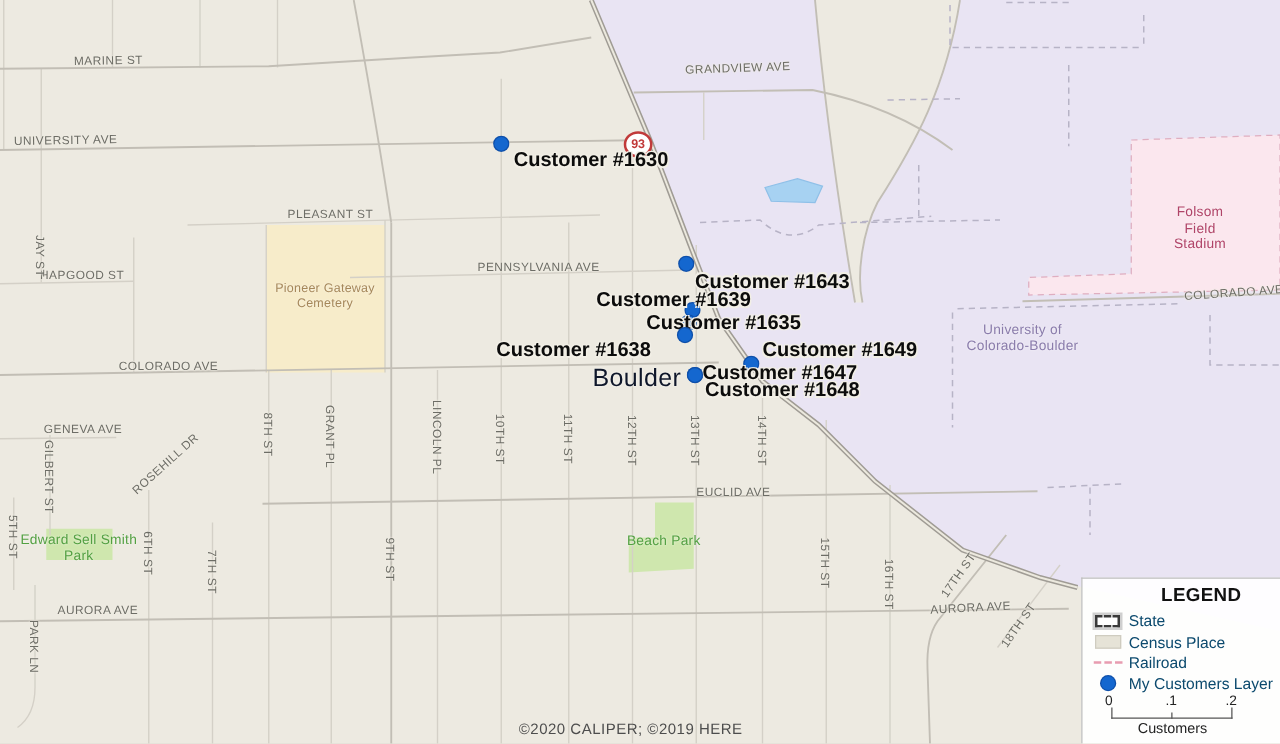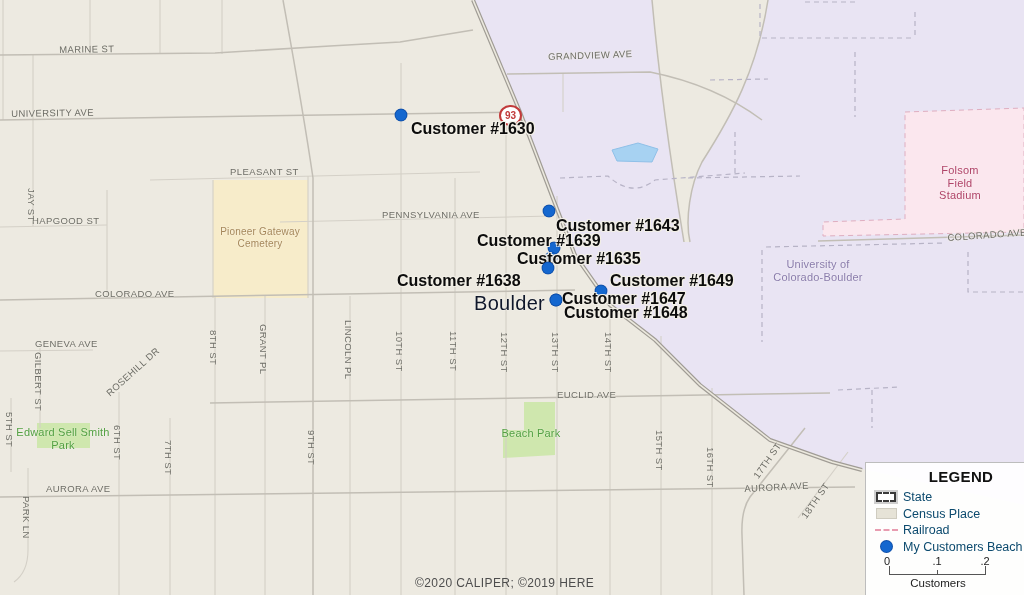--- a/index.html
+++ b/index.html
@@ -249,21 +249,21 @@
         <div class="legend-row">
           <span class="legend-sym">
             <span class="sym-railroad"></span>
           </span>
           <span class="legend-text">Railroad</span>
         </div>
         <div class="legend-row">
           <span class="legend-sym">
             <span class="sym-dot" style="background: rgb(20, 103, 207);"></span>
           </span>
-          <span class="legend-text">My Customers Beach</span>
+          <span class="legend-text">My Customers Layer</span>
         </div>
       </div>
     <div id="scale-ticks">
         <span class="scale-tick-label" style="left: 21px;">0</span>
         <span class="scale-tick-label" style="left: 71px;">.1</span>
         <span class="scale-tick-label" style="left: 119px;">.2</span>
       </div>
     <div class="scale-bracket"></div>
     <div class="scale-midtick"></div>
     <div class="scale-unit">Customers</div>

